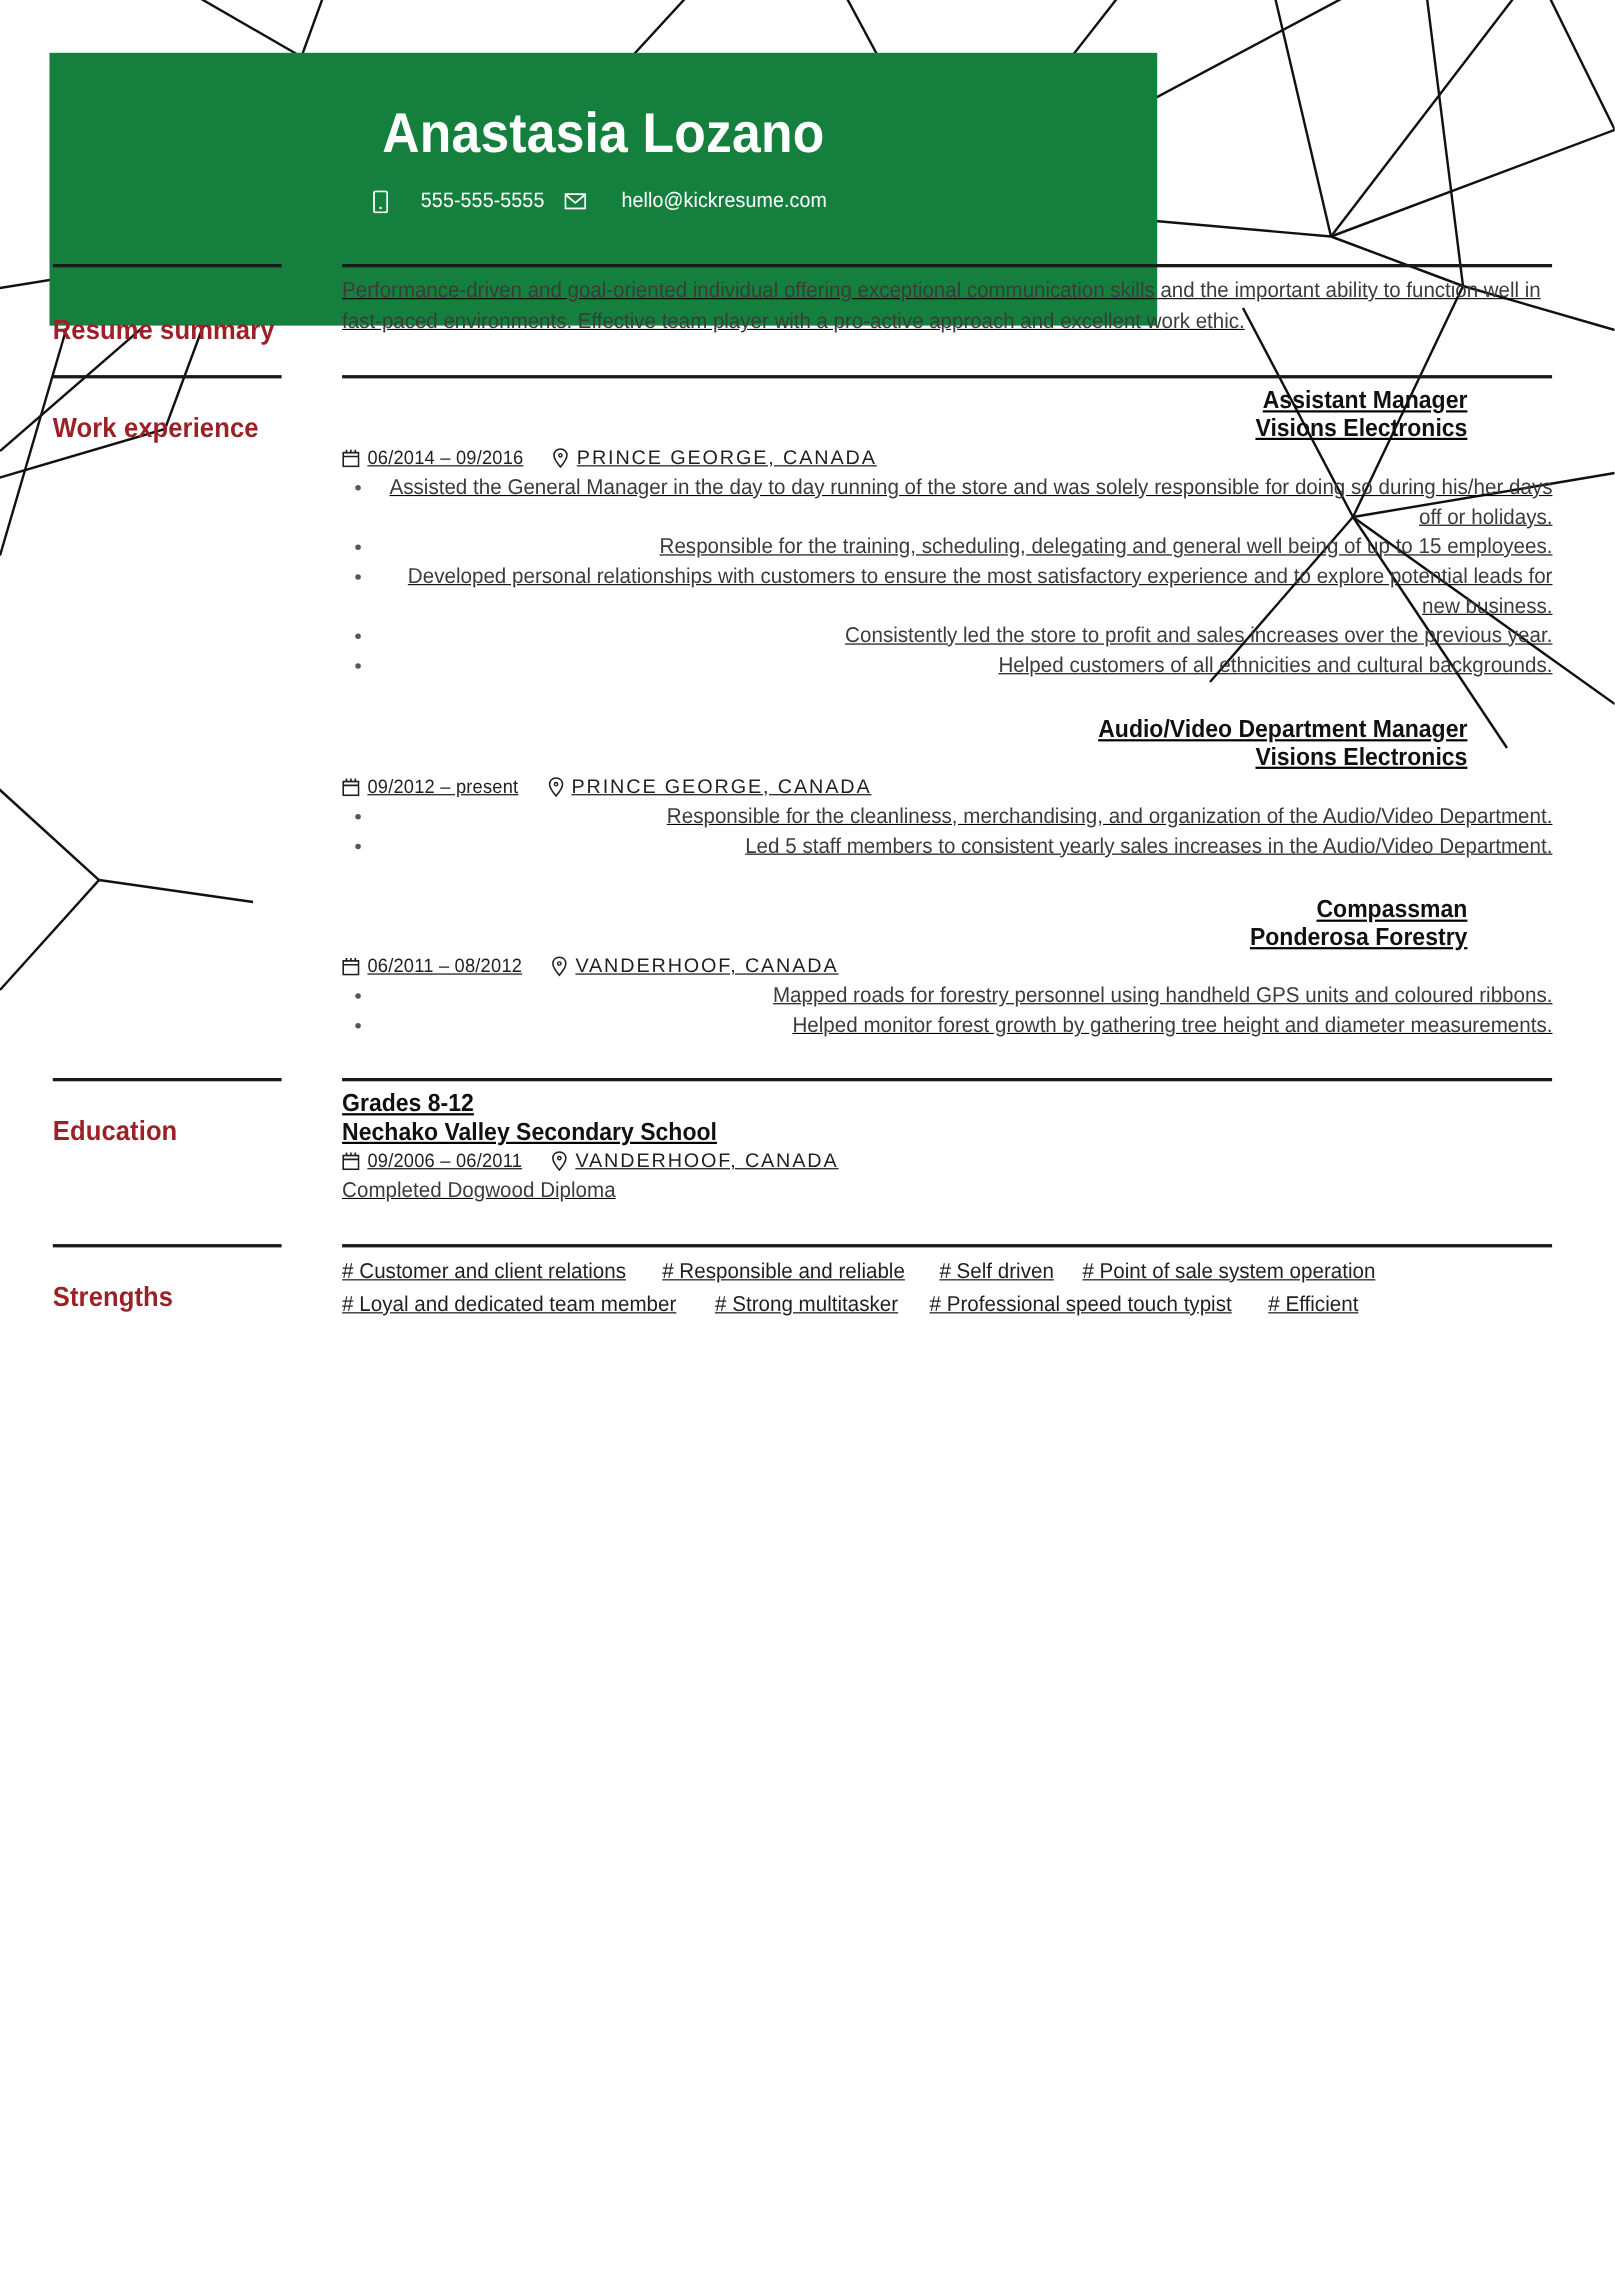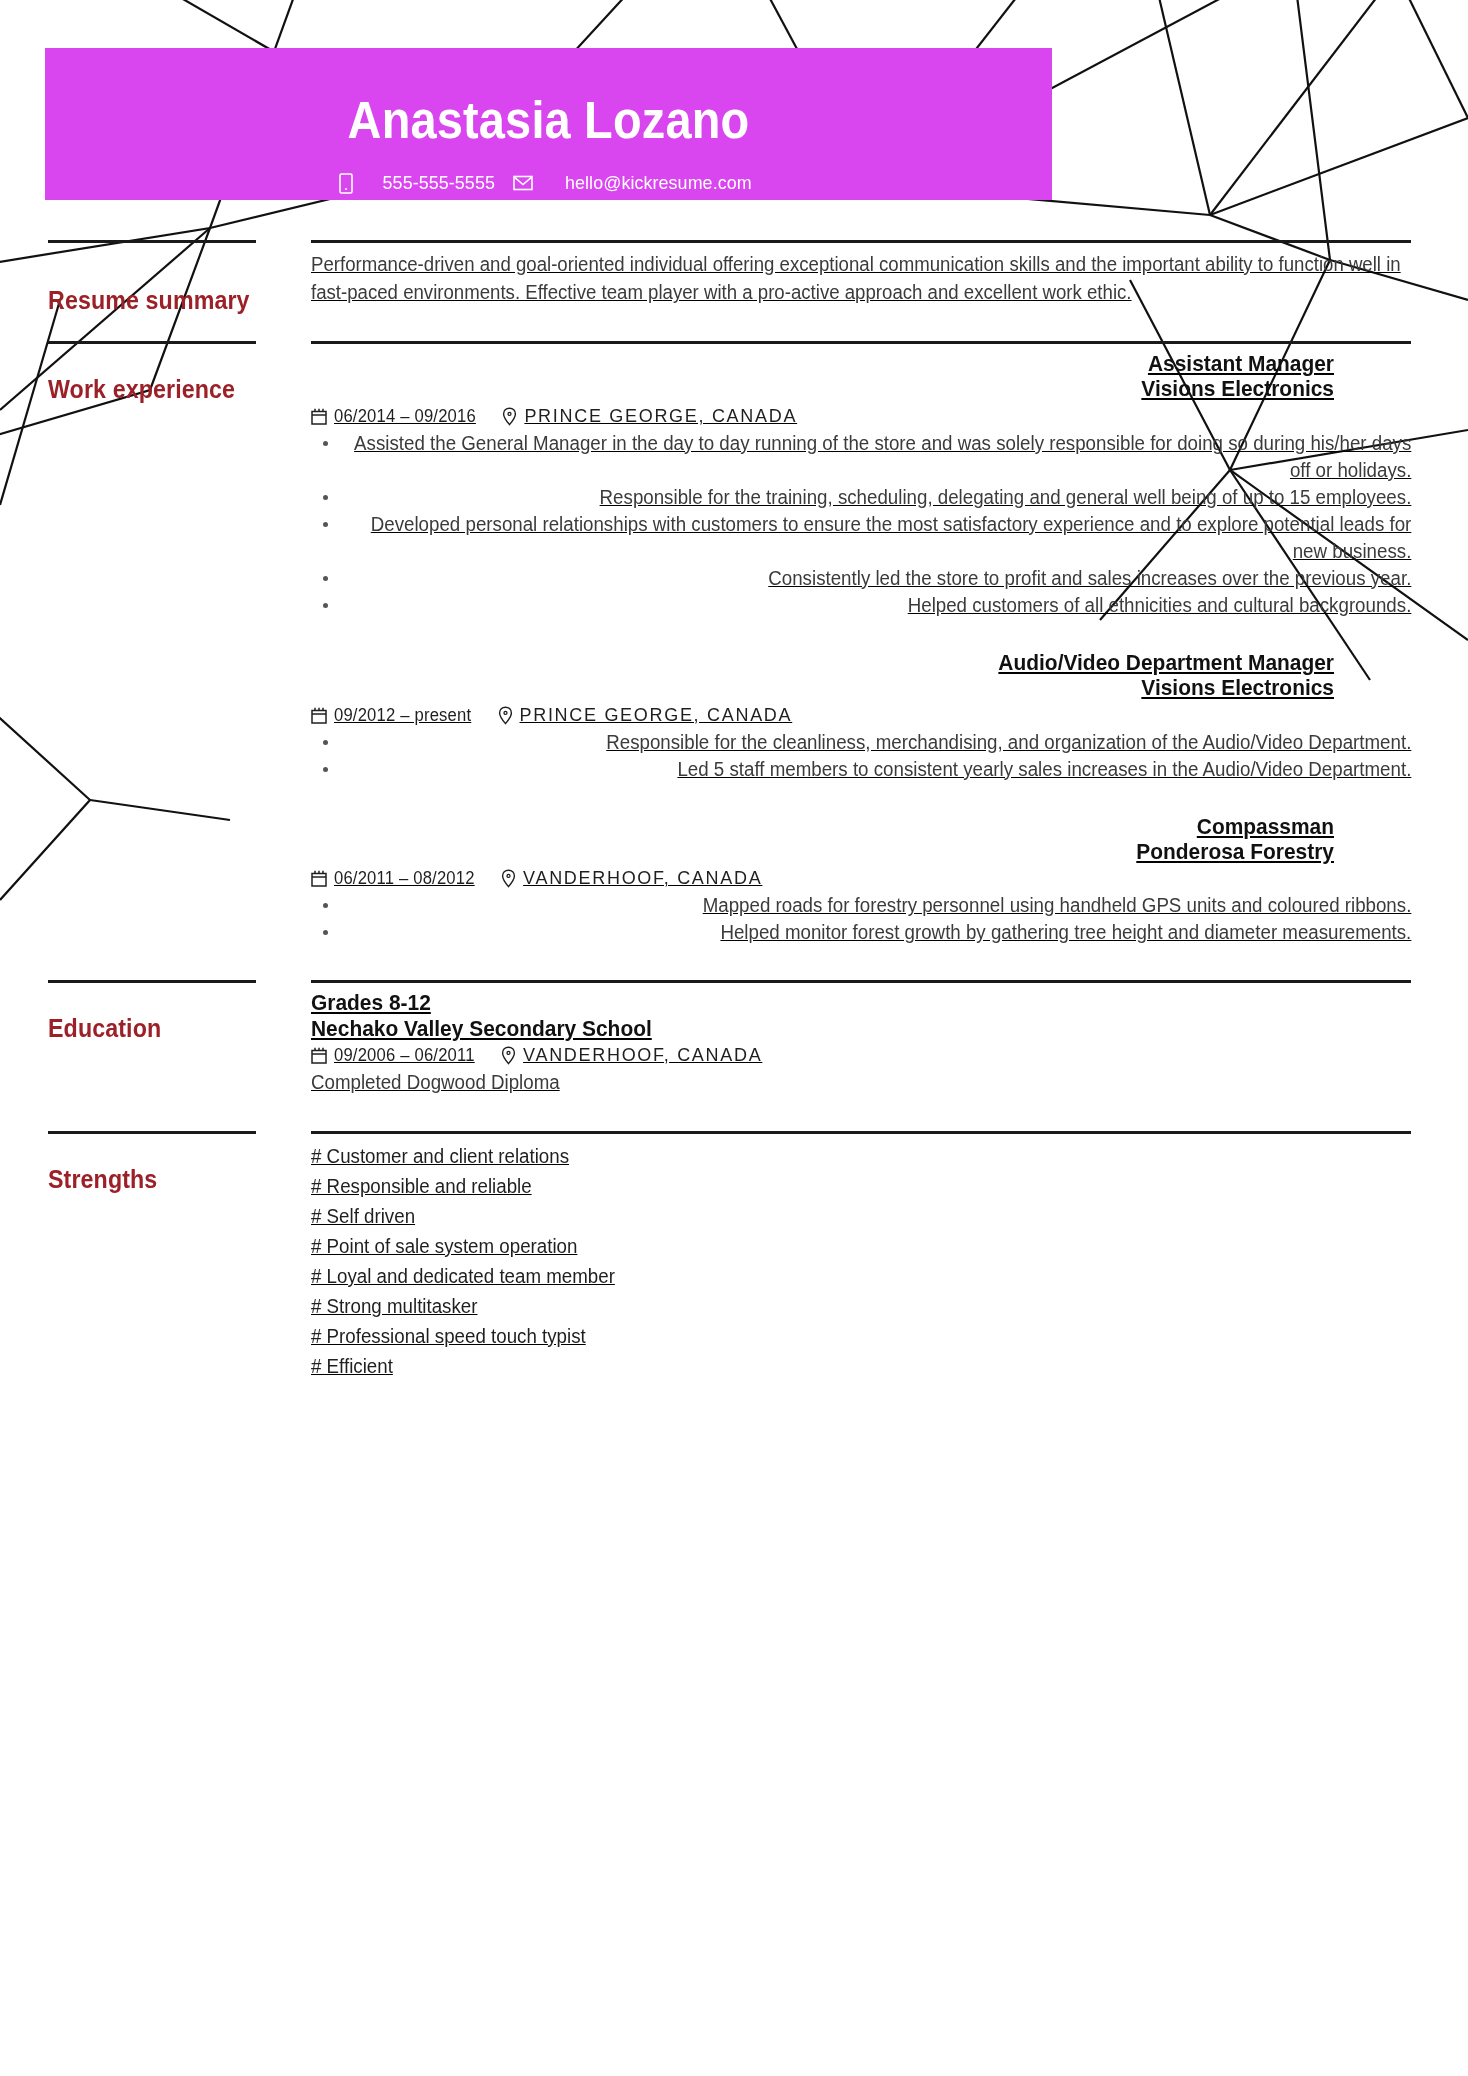--- a/index.html
+++ b/index.html
@@ -17,22 +17,22 @@
   #bg-lines {
     position: absolute; top: 0; left: 0;
     width: 1468px; height: 2076px;
     pointer-events: none;
   }
 
   
   .header-band {
     position: absolute;
     left: 45px; top: 48px;
-    width: 1007px; height: 152px;
-    background: #d946ef;
+    width: 1007px; height: 248px;
+    background: #15803d;
     z-index: 2;
   }
   .name {
     position: absolute;
     left: 0; right: 0; top: 47px;
     text-align: center;
     color: #ffffff;
     font-family: "Liberation Sans Narrow", "Liberation Sans", sans-serif;
     font-size: 51px;
     font-weight: bold;
@@ -193,21 +193,20 @@
     transform-origin: left top;
   }
 
   .strengths-wrap {
     display: flex;
     flex-wrap: wrap;
     align-content: flex-start;
     width: 100%;
     column-gap: 0;
     row-gap: 0;
-    flex-direction: column;
   }
   .strength-tag {
     font-family: "Liberation Sans Narrow", "Liberation Sans", sans-serif;
     font-size: 19.5px;
     line-height: 1.54;
     color: #1f1f1f;
     white-space: nowrap;
     margin-right: 22px;
     transform: scaleX(0.96);
     transform-origin: left center;

